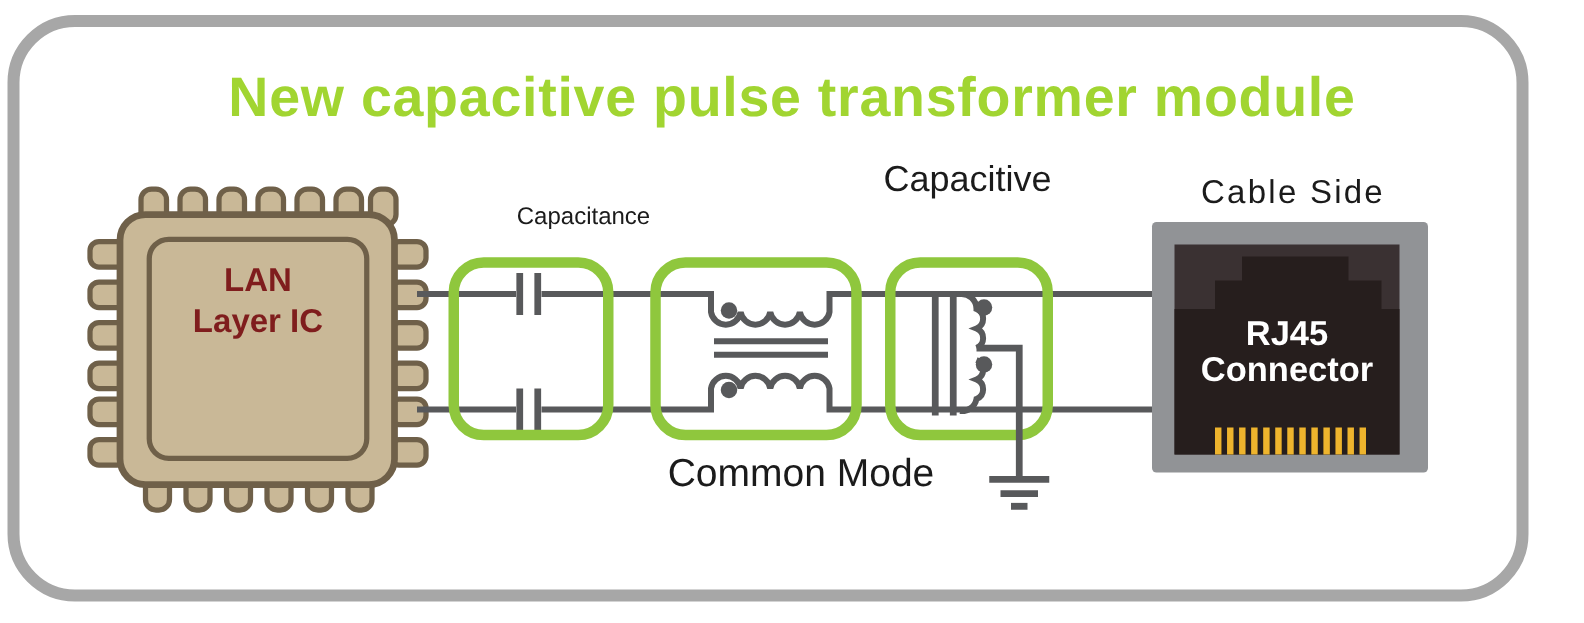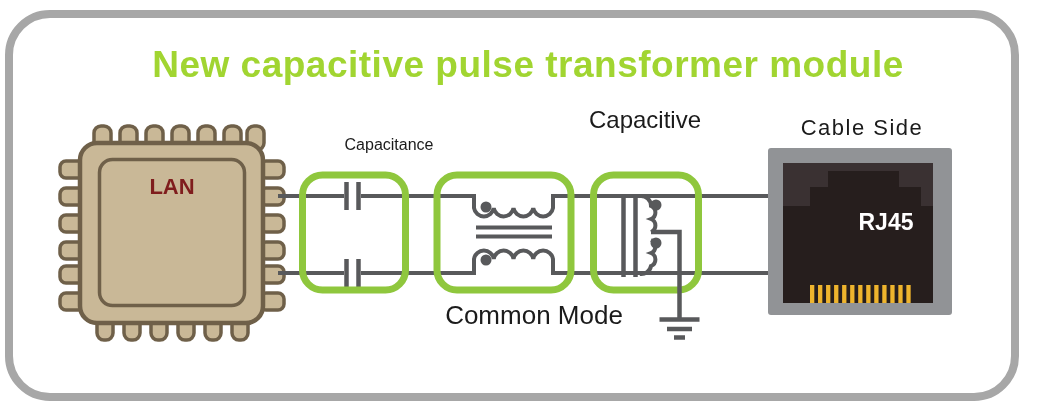--- a/index.html
+++ b/index.html
@@ -13,21 +13,21 @@
   .lbl { position:absolute; color:#1b1b1b; white-space:nowrap; transform:translateX(-50%); }
   .lbl-capacitance { left:355px; top:136px; font-size:16px;margin-left:34px; }
   .lbl-common-mode { left:534px; top:300px; font-size:26px; }
   .lbl-coupling    { left:645px; top:105px; font-size:24px; line-height:29px; }
   .lbl-cable-side  { left:862px; top:115px; font-size:22px; letter-spacing:1.5px; }
   .lbl-coupling span { display:block; }
   .chip-text { position:absolute; left:80px; top:173px; width:184px; text-align:center;
                color:#7f1d1d; font-weight:bold; font-size:22px; line-height:27px; }
   .chip-text span { display:block; }
   .rj45-text { position:absolute; left:783px; top:210px; width:150px; text-align:center;
-               color:#ffffff; font-weight:bold; font-size:23px; line-height:24px;margin-left:28px; }
+               color:#ffffff; font-weight:bold; font-size:23px; line-height:24px; }
   .rj45-text span { display:block; }
 </style>
 </head>
 <body>
 
 <div class="stage">
 
   <div class="frame"></div>
 
   <div class="title">New capacitive pulse transformer module</div>
@@ -115,24 +115,26 @@
     <g>
       <rect x="768" y="148" width="184" height="167" rx="3" fill="#919396"></rect>
       <rect x="783" y="163" width="150" height="140" fill="#3a3132"></rect>
       <path d="M783 206 H810 V187 H828 V171 H899 V187 H921 V206 H933 V303 H783 Z" fill="#261e1d"></path>
       <path d="M810 294 H911" stroke="#eeb42d" stroke-width="18" stroke-dasharray="4.3 3.73" fill="none"></path>
     </g>
   </svg>
 
   <div class="chip-text">
     <span>LAN</span>
+    <span>Layer IC</span>
   </div>
 
   <div class="rj45-text">
     <span>RJ45</span>
+    <span>Connector</span>
   </div>
 
   <div class="lbl lbl-capacitance">Capacitance</div>
 
   <div class="lbl lbl-common-mode">Common Mode</div>
 
   <div class="lbl lbl-coupling">
     <span>Capacitive</span>
   </div>
 

